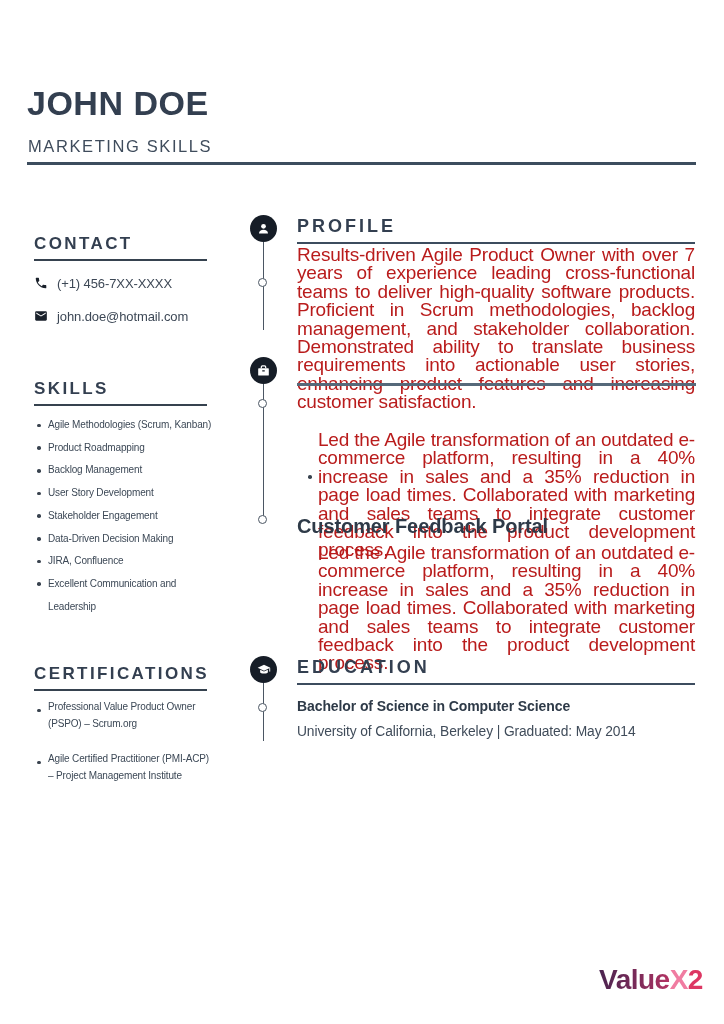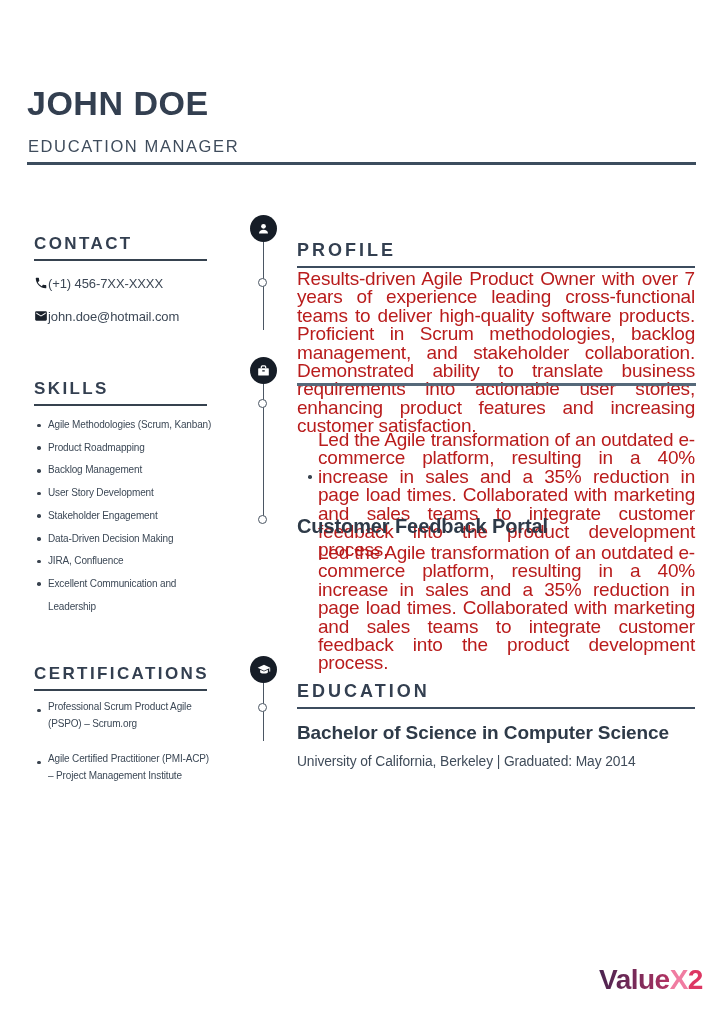--- a/index.html
+++ b/index.html
@@ -31,21 +31,21 @@
   .sec-rule { height:2px; background:#36424f; margin-top:5px; }
 
   
   .left-sec { position:absolute; left:34px; width:178px;margin-top:15px; }
   #contact-sec { top:219px; }
   #skills-sec { top:364px; }
   #certs-sec { top:649px; }
   .left-sec .sec-rule { width:173px; }
 
   .contact-list { list-style:none; margin-top:12px; }
-  .contact-row { display:flex; align-items:center; height:20px; margin-bottom:13px; }
+  .contact-row { display:flex; align-items:center; gap:9px; height:20px; margin-bottom:13px; }
   .contact-row svg { flex:0 0 14px; }
   .contact-text { font-size:13px; color:#3d4856; letter-spacing:-.1px; }
 
   .dot-list { list-style:none; margin-top:8px; }
   .dot-list li {
     position:relative; padding-left:14px;
     font-size:10px; letter-spacing:-.15px; color:#3c4856;
   }
   #skills-sec .dot-list li { line-height:22.7px; }
   #certs-sec .dot-list li { line-height:16.5px; margin-bottom:19px; }
@@ -59,58 +59,58 @@
     position:absolute; left:250px; width:27px; height:27px; border-radius:50%;
     background:#161d27; display:flex; align-items:center; justify-content:center;
   }
   .tl-line { position:absolute; left:262.5px; width:1.5px; background:#4b5663; }
   .tl-circle {
     position:absolute; left:258px; width:9px; height:9px; border-radius:50%;
     background:#ffffff; border:1.5px solid #4b5663;
   }
 
   
-  .right-block { position:absolute; left:297px; width:398px;margin-top:24px; }
+  .right-block { position:absolute; left:297px; width:398px; }
   .right-block .sec-rule { background:#3c4c5e; }
   .para {
     font-size:19px; line-height:18.4px; letter-spacing:-.2px;
     text-align:justify; color:#b91c1c;
   }
   #profile-block { top:216px; }
   #profile-block .para { margin-top:2px; }
 
   #exp-rule { position:absolute; left:297px; top:383px; width:399px; height:2.5px; background:#56697a; }
   #exp-item1 { position:absolute; left:318px; top:431px; width:377px; }
   #exp-bullet { position:absolute; left:308px; top:475px; width:3.6px; height:3.6px; border-radius:50%; background:#39434f; }
   #project-title { position:absolute; left:297px; top:515px; font-size:20px; font-weight:700; color:#2e3a48; letter-spacing:-.1px; }
   #exp-item2 { position:absolute; left:318px; top:544px; width:377px; }
 
   #edu-block { top:657px; }
-  .degree { margin-top:13px; font-size:19px; font-weight:700; color:#2e3a48; letter-spacing:-.1px; }
+  .degree { margin-top:13px; font-size:14px; font-weight:700; color:#2e3a48; letter-spacing:-.1px; }
   .school { margin-top:10px; font-size:13.8px; color:#404c5a; letter-spacing:-.1px; }
 
   
   .logo {
     position:absolute; left:599px; top:964px;
     font-size:28px; font-weight:800; letter-spacing:-.5px; white-space:nowrap;
   }
   .logo-value {
     background:linear-gradient(90deg,#4b2450 0%, #7c2b59 55%, #b43463 100%);
     -webkit-background-clip:text; background-clip:text; color:transparent;
   }
   .logo-x { color:#f07ca1; font-weight:700; }
   .logo-2 { color:#dd3763; }
 </style>
 </head>
 <body>
 
 <div class="page">
 
   <div class="name">JOHN DOE</div>
-  <div class="subtitle">EDUCATION MANAGER</div>
+  <div class="subtitle">MARKETING SKILLS</div>
   <div class="header-rule"></div>
 
   <section class="left-sec" id="contact-sec">
     <div class="sec-h">CONTACT</div>
     <div class="sec-rule"></div>
     <ul class="contact-list">
       <li class="contact-row">
         <svg width="14" height="14" viewBox="0 0 24 24">
             <path fill="#1a212b" d="M6.6 10.8c1.4 2.8 3.8 5.1 6.6 6.6l2.2-2.2c.3-.3.7-.4 1-.2 1.2.4 2.4.6 3.7.6.6 0 1 .4 1 1V20c0 .6-.4 1-1 1C10.8 21 3 13.2 3 3.9c0-.6.4-1 1-1h3.5c.6 0 1 .4 1 1 0 1.3.2 2.5.6 3.7.1.3 0 .7-.2 1l-2.3 2.2z"></path>
           </svg>
@@ -137,21 +137,21 @@
       <li>Data-Driven Decision Making</li>
       <li>JIRA, Confluence</li>
       <li>Excellent Communication and Leadership</li>
     </ul>
   </section>
 
   <section class="left-sec" id="certs-sec">
     <div class="sec-h">CERTIFICATIONS</div>
     <div class="sec-rule"></div>
     <ul class="dot-list">
-      <li>Professional Scrum Product Agile (PSPO) – Scrum.org</li>
+      <li>Professional Value Product Owner (PSPO) – Scrum.org</li>
       <li>Agile Certified Practitioner (PMI-ACP) – Project Management Institute</li>
     </ul>
   </section>
 
   <div class="tl-line" style="top:242px;height:88px;"></div>
   <div class="tl-line" style="top:384px;height:136px;"></div>
   <div class="tl-line" style="top:683px;height:58px;"></div>
 
   <div class="tl-badge" style="top:215px;">
     <svg width="15" height="15" viewBox="0 0 24 24">

